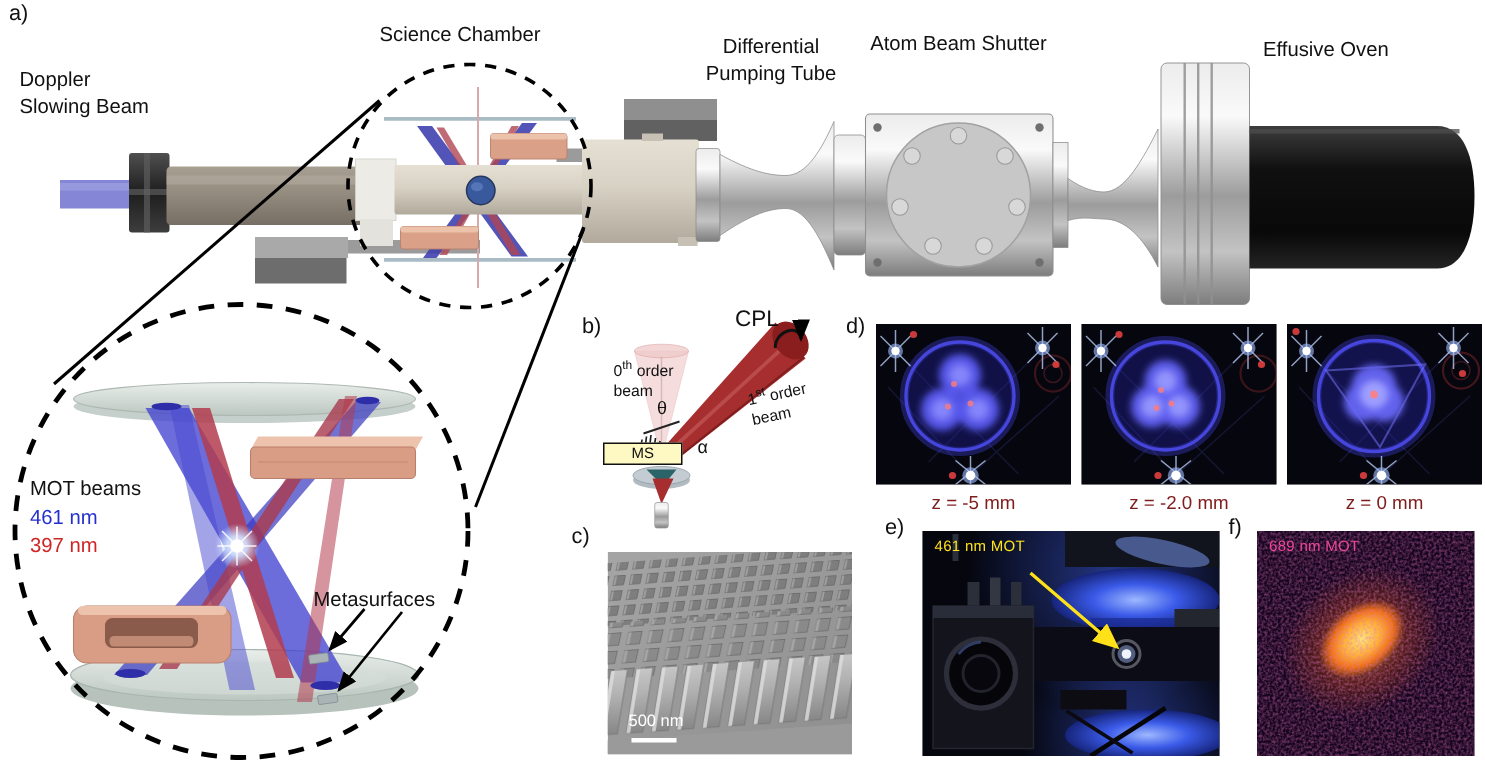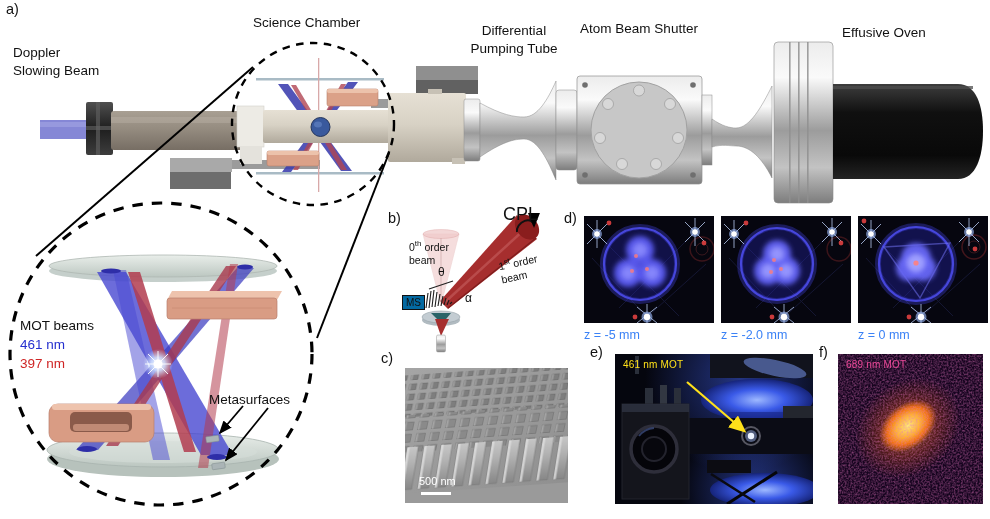--- a/index.html
+++ b/index.html
@@ -3,24 +3,24 @@
 <meta charset="utf-8">
 <style>
   html,body{margin:0;padding:0;background:#fff;}
   #fig{position:relative;width:990px;height:519px;background:#ffffff;overflow:hidden;
        font-family:"Liberation Sans","DejaVu Sans",sans-serif;color:#111;}
   .abs{position:absolute;}
   .lbl{font-size:13.5px;line-height:1.32;color:#111;}
   .plabel{font-size:14.5px;color:#111;}
   .ctr{text-align:center;}
   .photo{position:absolute;overflow:hidden;background:#06060f;}
-  .cap{font-size:12.5px;color:#3b82f6;text-align:left;}
+  .cap{font-size:12.5px;color:#7f1d1d;text-align:center;}
   .yellow-note{font-size:10px;font-weight:500;letter-spacing:.2px;}
   svg{display:block;}
-  .ms-box{font-size:10px;line-height:11px;padding:1px 3px;background:#0369a1;border:1.5px solid #111;color:#111;}
+  .ms-box{font-size:10px;line-height:11px;padding:1px 18px;background:#fef9c3;border:1.5px solid #111;color:#111;}
   sup{font-size:8px;}
 </style>
 </head>
 <body>
 
 <div id="fig">
 
   <svg class="abs" style="left:0;top:0" width="990" height="519" viewBox="0 0 990 519">
     <defs>
       <linearGradient id="silverV" x1="0" y1="0" x2="0" y2="1">
@@ -259,21 +259,21 @@
   <div class="abs lbl ctr" style="left:462px;top:22px;width:104px">Differential Pumping Tube</div>
   <div class="abs lbl ctr" style="left:577px;top:20px;width:124px">Atom Beam Shutter</div>
   <div class="abs lbl" style="left:842px;top:24px">Effusive Oven</div>
 
   <div class="abs lbl" style="left:20px;top:317px">MOT beams</div>
   <div class="abs lbl" style="left: 20px; top: 336px; color: rgb(37, 48, 207);">461 nm</div>
   <div class="abs lbl" style="left: 20px; top: 355px; color: rgb(207, 37, 37);">397 nm</div>
   <div class="abs lbl" style="left:209px;top:391px">Metasurfaces</div>
 
   <div class="abs plabel" style="left:388px;top:210px">b)</div>
-  <div class="abs" style="left:503px;top:204px;font-size:18px">CPL</div>
+  <div class="abs" style="left:490px;top:204px;font-size:15px">CPL</div>
   <div class="abs" style="left:409px;top:239px;width:52px;font-size:10.5px;line-height:1.25"><span>0</span><sup>th</sup><span> order beam</span></div>
   <div class="abs" style="left:497px;top:259px;width:58px;font-size:10.5px;line-height:1.25;transform:rotate(-12deg);transform-origin:left top"><span>1</span><sup>st</sup><span> order beam</span></div>
   <div class="abs" style="left:438px;top:265px;font-size:12px">θ</div>
   <div class="abs" style="left:465px;top:291px;font-size:12px">α</div>
   <div class="abs ms-box" style="left:402px;top:295px">MS</div>
 
   <div class="abs plabel" style="left:381px;top:350px">c)</div>
   <div class="abs" style="left:405px;top:368px;width:163px;height:135px;overflow:hidden">
     <svg width="163" height="135" viewBox="0 0 163 135">
       <defs>

